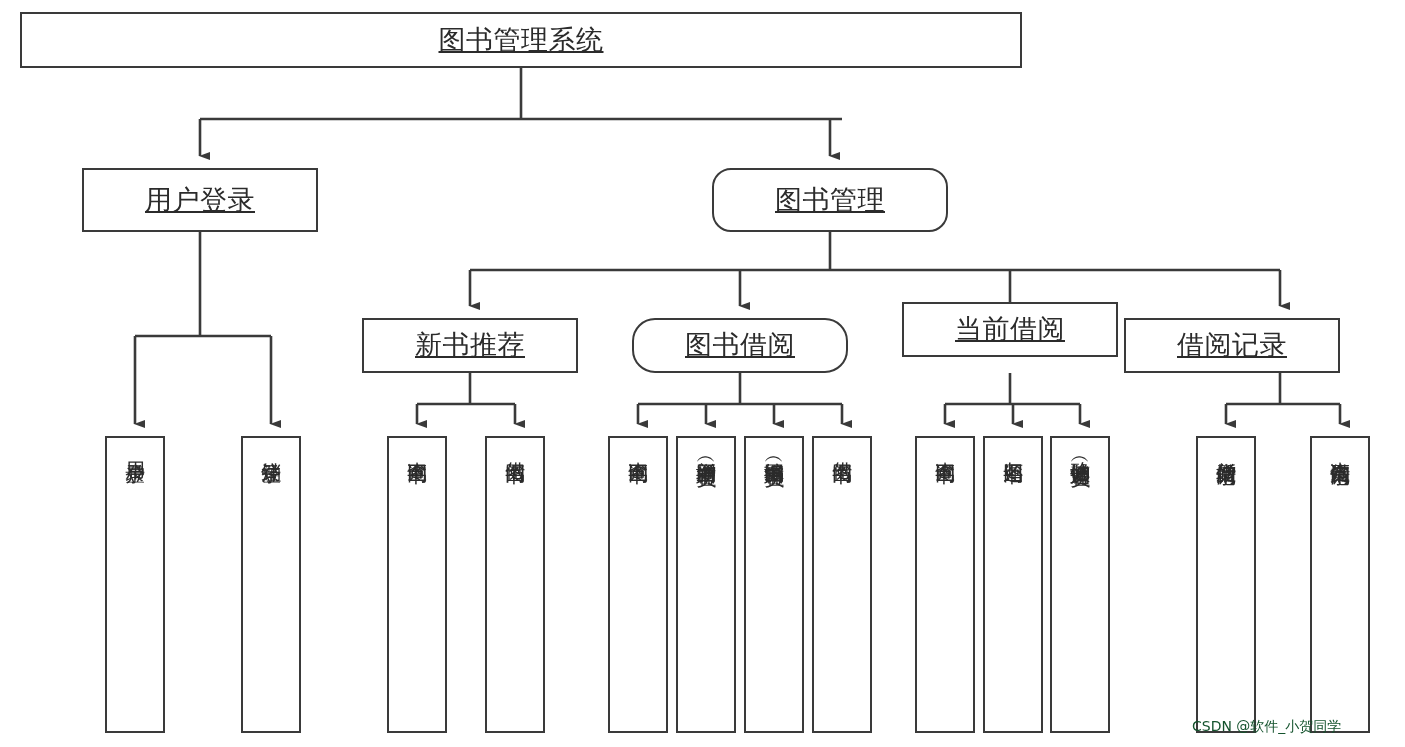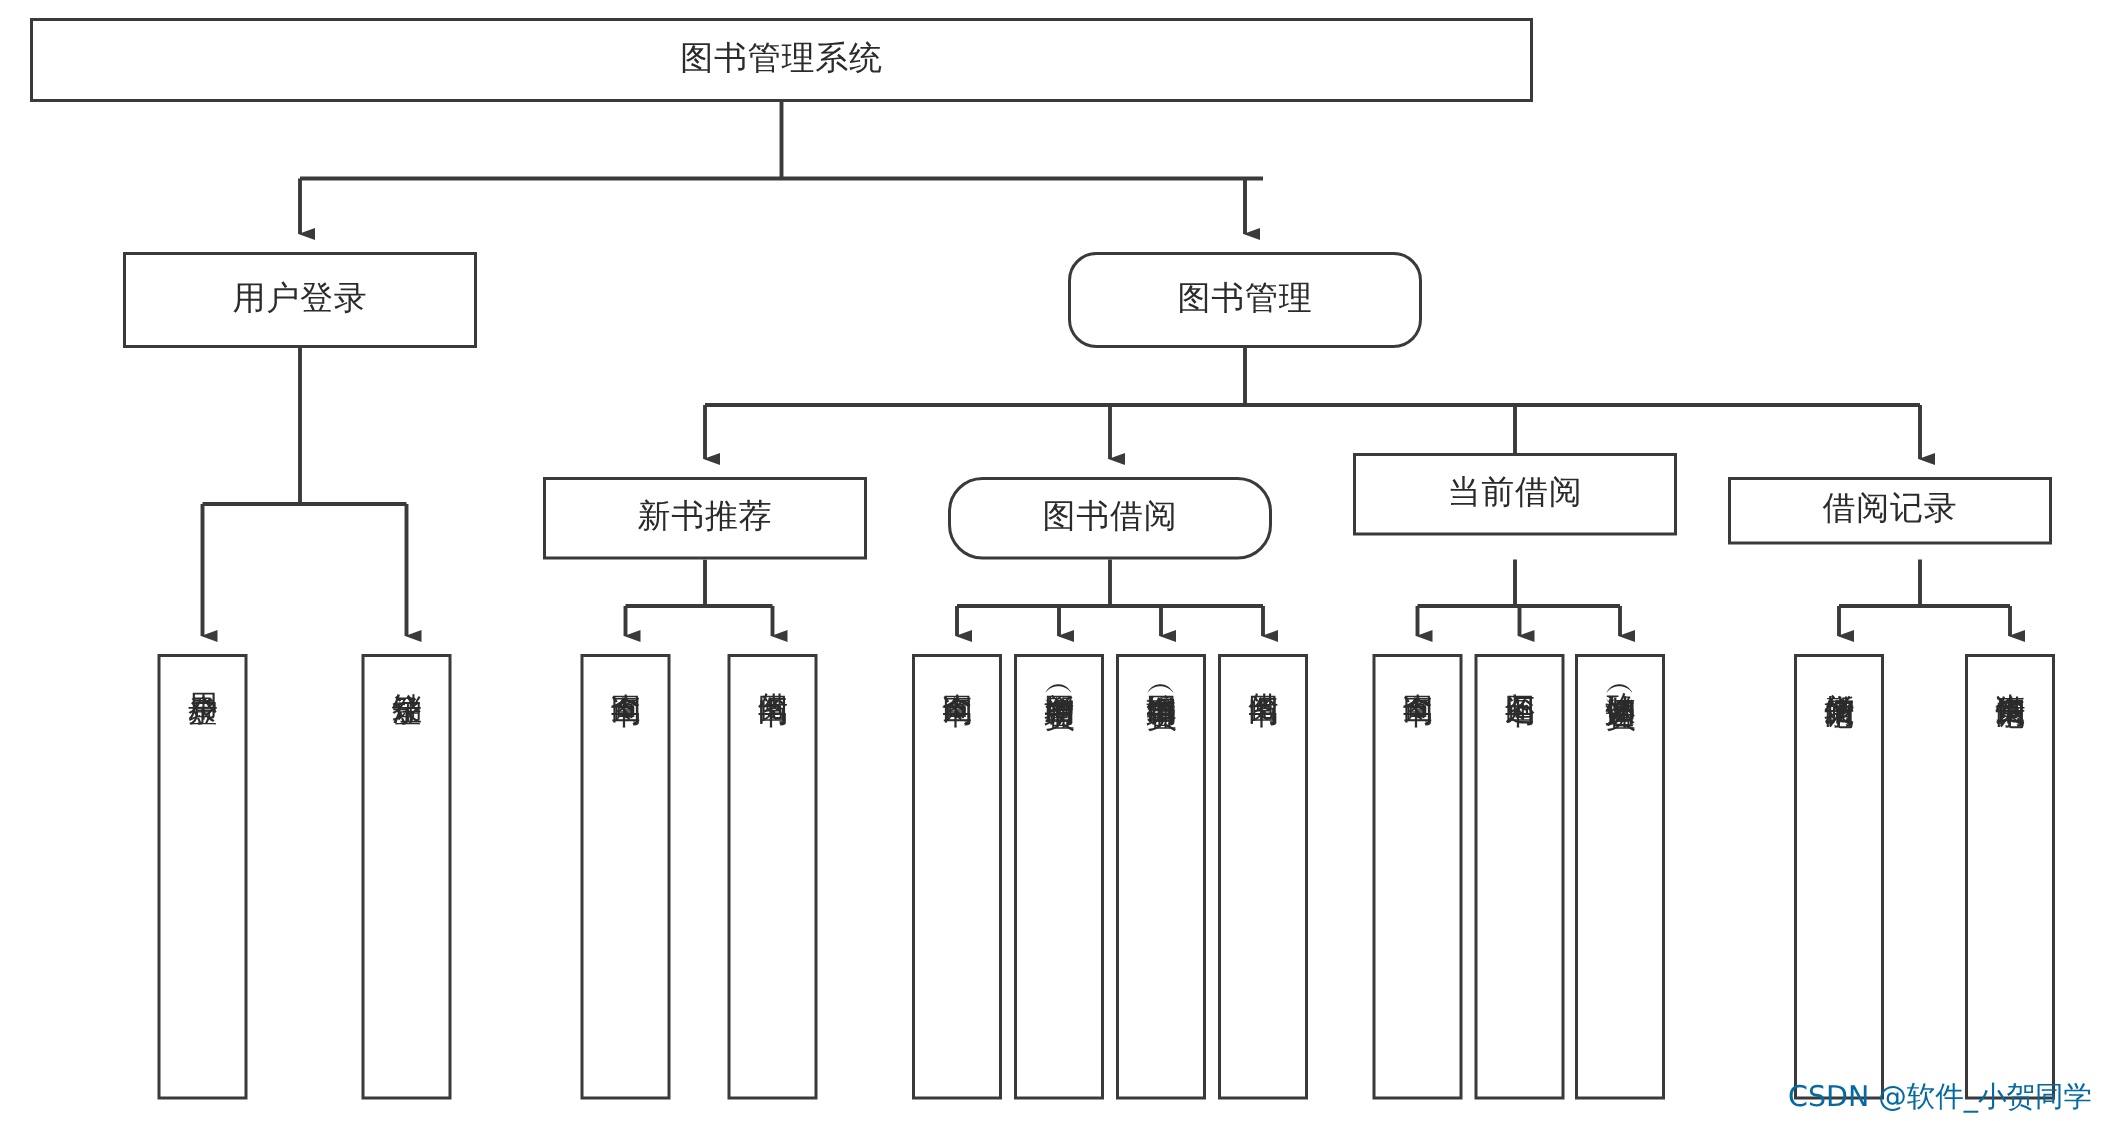--- a/index.html
+++ b/index.html
@@ -31,46 +31,47 @@
     box-sizing: border-box;
     background: #ffffff;
     border: 2px solid #3a3a3a;
     display: flex;
     align-items: center;
     justify-content: center;
     color: #2b2b2b;
   }
   .node.horizontal .node-label {
     writing-mode: horizontal-tb;
-    font-size: 22px;
+    font-size: 27px;
     line-height: 1.2;
     letter-spacing: 0.5px;
     white-space: nowrap;
+    text-decoration: underline;
   }
   .node.vertical {
     align-items: flex-start;
     justify-content: center;
     padding-top: 8px;
   }
   .node.vertical .node-label {
     writing-mode: vertical-rl;
     text-orientation: upright;
     font-size: 20px;
     line-height: 1.28;
     letter-spacing: 1px;
     white-space: nowrap;
   }
   .node-label {
     display: block;
     user-select: none;
   }
   .watermark {
     position: absolute;
-    font-size: 19px;
-    color: #0369a1;
+    font-size: 14px;
+    color: #14532d;
     white-space: nowrap;
     user-select: none;
   }
 </style>
 </head>
 <body>
 
 <div id="diagram-root">
 
   <svg class="connectors" viewBox="0 0 1405 747" xmlns="http://www.w3.org/2000/svg">
@@ -152,21 +153,21 @@
   </div>
 
   <div class="node horizontal" style="left:632px; top:318px; width:216px; height:55px;border-radius:23px;">
     <span class="node-label">图书借阅</span>
   </div>
 
   <div class="node horizontal" style="left:902px; top:302px; width:216px; height:55px;align-items:center;">
     <span class="node-label">当前借阅</span>
   </div>
 
-  <div class="node horizontal" style="left:1152px; top:318px; width:216px; height:45px;">
+  <div class="node horizontal" style="left:1124px; top:318px; width:216px; height:55px;">
     <span class="node-label">借阅记录</span>
   </div>
 
   <div class="node vertical" style="left:105px; top:436px; width:60px; height:297px;">
     <span class="node-label">用户登录</span>
   </div>
 
   <div class="node vertical" style="left:241px; top:436px; width:60px; height:297px;">
     <span class="node-label">注销登录</span>
   </div>

